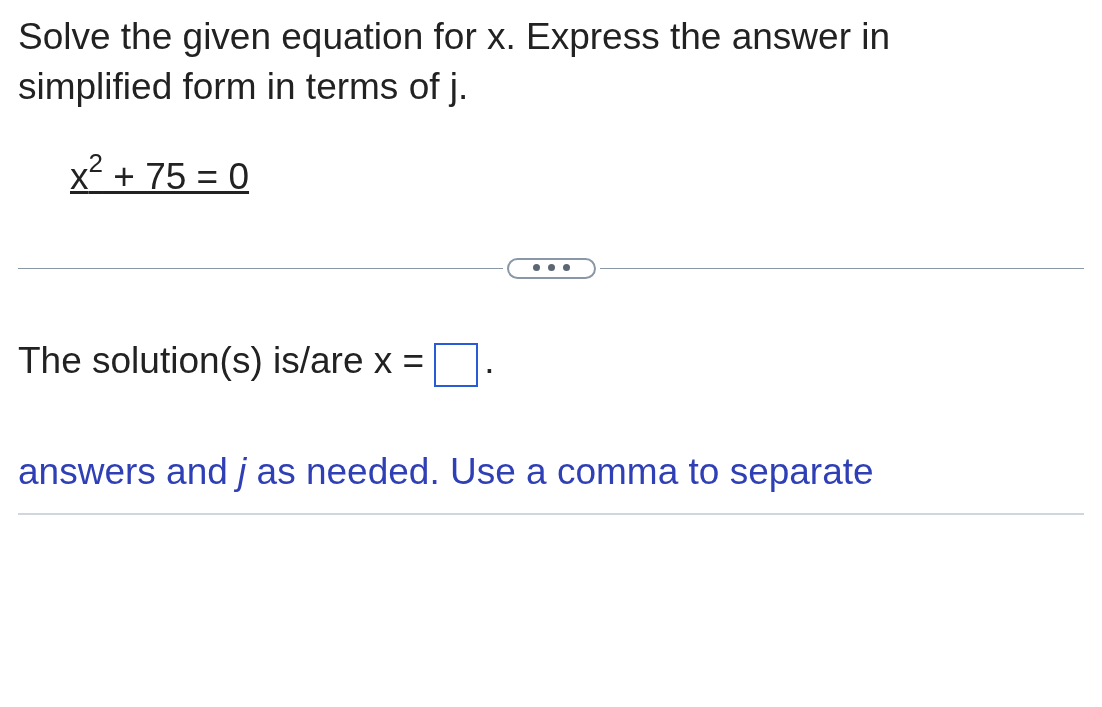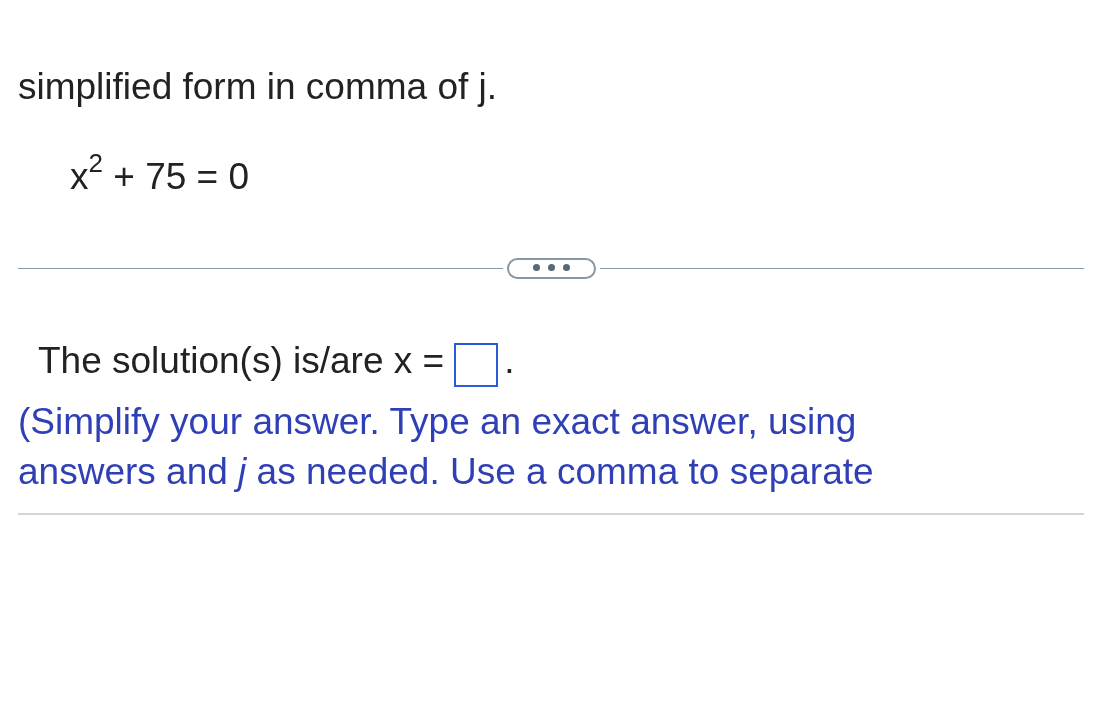--- a/index.html
+++ b/index.html
@@ -19,20 +19,21 @@
       font-size: 37px;
       line-height: 1.35;
       color: #222;
       margin-bottom: 40px;
     }
     .equation {
       font-size: 37px;
       padding-left: 52px;
       margin-bottom: 60px;
       color: #222;
+      text-decoration: underline;
     }
     .sup {
       font-size: 26px;
       vertical-align: super;
       position: relative;
       top: -4px;
     }
     .divider-row {
       display: flex;
       align-items: center;
@@ -62,21 +63,20 @@
       background: #5b6773;
       margin: 0 4px;
     }
     .answer-line {
       font-size: 37px;
       color: #222;
       margin-bottom: 14px;
       display: flex;
       align-items: center;
       flex-wrap: wrap;
-      margin-left: 20px;
     }
     .answer-box {
       display: inline-block;
       width: 44px;
       height: 44px;
       border: 2.5px solid #2a5bd7;
       margin: 0 6px 0 10px;
       position: relative;
       top: 4px;
       background: #fff;
@@ -93,22 +93,22 @@
       margin-top: 16px;
       height: 1.5px;
       width: 100%;
       background: #cfd6de;
     }
   </style>
 </head>
 <body>
 
 <div class="question-text">
-  <br>
-  <span>simplified form in comma of j.</span>
+  <span>Solve the given equation for x. Express the answer in</span><br>
+  <span>simplified form in terms of j.</span>
 </div>
 
 <div class="equation">
   <span>x</span><span class="sup">2</span><span> + 75 = 0</span>
 </div>
 
 <div class="divider-row">
   <div class="hr-line"></div>
   <div class="pill">
     <span class="dot"></span>
@@ -118,17 +118,17 @@
   <div class="hr-line"></div>
 </div>
 
 <div class="answer-line">
   <span>The solution(s) is/are x = </span>
   <span class="answer-box"></span>
   <span>.</span>
 </div>
 
 <div class="hint-text">
-  <span>(Simplify your answer. Type an exact answer, using</span><br>
+  <br>
   <span>answers and </span><span class="italic">j</span><span> as needed. Use a comma to separate</span><br>
 </div>
 
 <div class="bottom-line"></div>
 
 </body></html>

